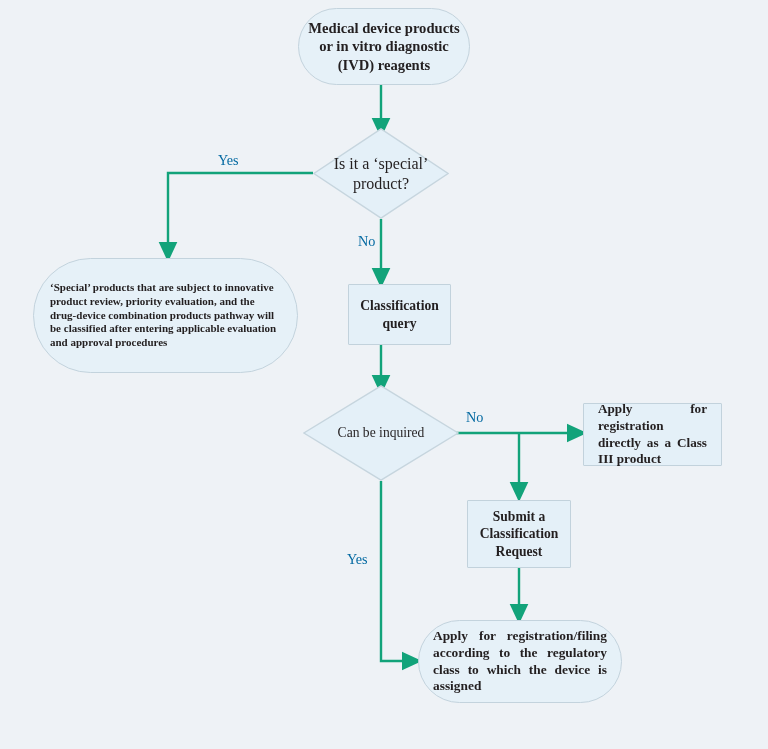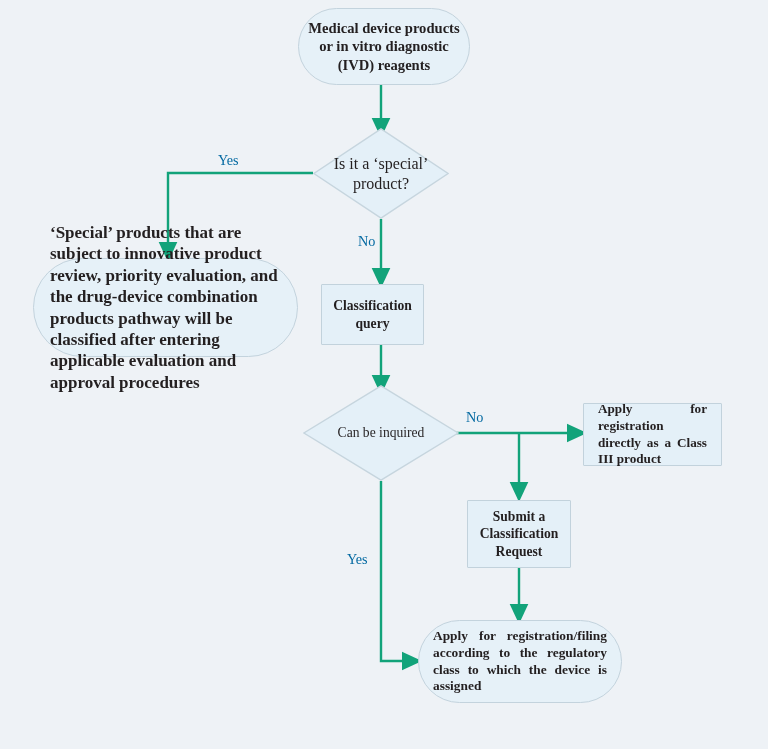--- a/index.html
+++ b/index.html
@@ -132,25 +132,25 @@
     <span class="node-text">Medical device products or in vitro diagnostic (IVD) reagents</span>
   </div>
 
   <div class="diamond-wrap" style="left:313px; top:128px; width:136px; height:91px;">
     <svg class="diamond-shape" viewBox="0 0 136 91" preserveAspectRatio="none" xmlns="http://www.w3.org/2000/svg">
       <polygon points="68,0.9 135.1,45.5 68,90.1 0.9,45.5" fill="#e4f0f8" stroke="#c6d5de" stroke-width="1.4"></polygon>
     </svg>
     <div class="diamond-label" style="font-size:16px;">Is it a ‘special’ product?</div>
   </div>
 
-  <div class="node rounded leftalign" style="left:33px; top:258px; width:265px; height:99px; font-size:17px; border-radius:58px;">
+  <div class="node rounded leftalign" style="left:33px; top:258px; width:265px; height:115px; font-size:11px; border-radius:58px;">
     <span class="node-text">‘Special’ products that are subject to innovative product review, priority evaluation, and the drug-device combination products pathway will be classified after entering applicable evaluation and approval procedures</span>
   </div>
 
-  <div class="node rect" style="left:321px; top:284px; width:103px; height:61px; font-size:13.6px;">
+  <div class="node rect" style="left:348px; top:284px; width:103px; height:61px; font-size:13.6px;">
     <span class="node-text">Classification query</span>
   </div>
 
   <div class="diamond-wrap" style="left:303px; top:385px; width:156px; height:96px;">
     <svg class="diamond-shape" viewBox="0 0 156 96" preserveAspectRatio="none" xmlns="http://www.w3.org/2000/svg">
       <polygon points="78,0.9 155.1,48 78,95.1 0.9,48" fill="#e4f0f8" stroke="#c6d5de" stroke-width="1.4"></polygon>
     </svg>
     <div class="diamond-label" style="font-size:13.6px;">Can be inquired</div>
   </div>
 

